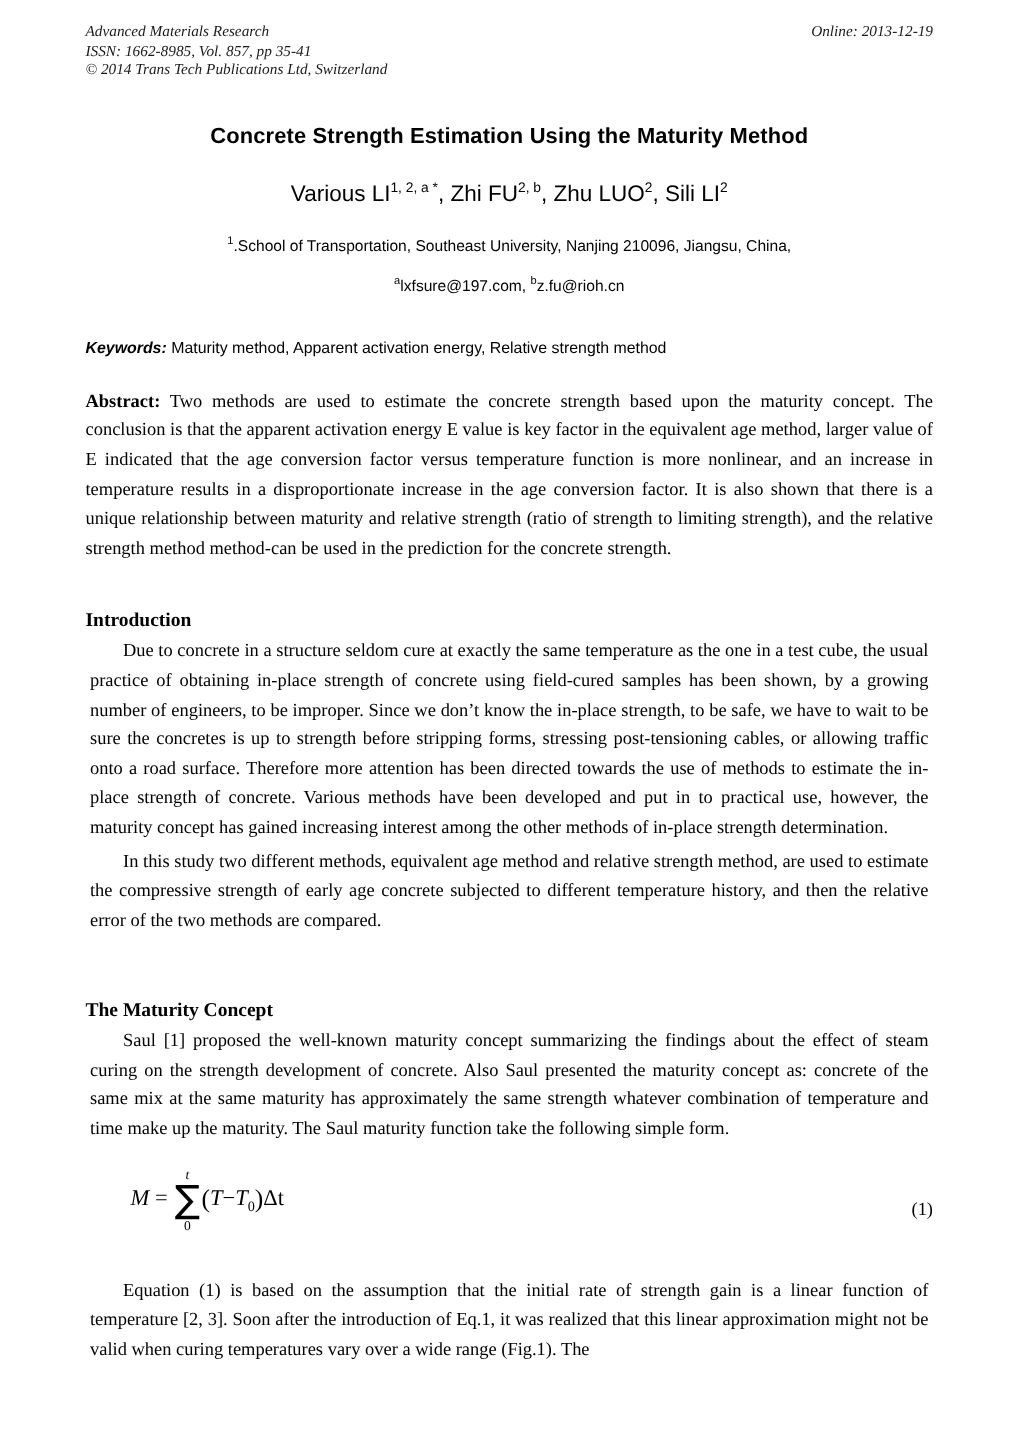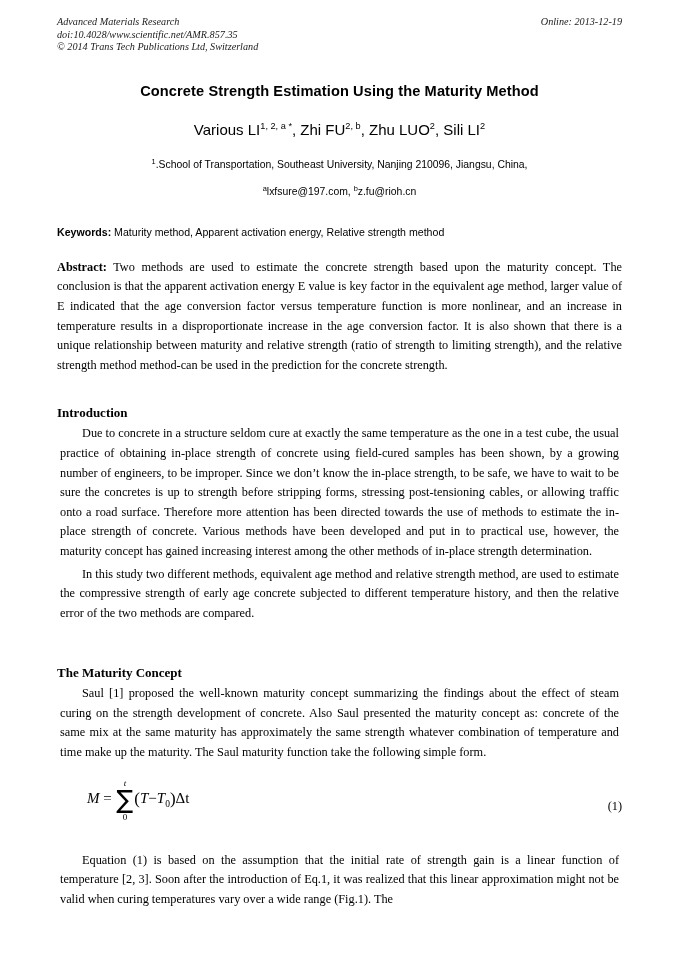--- a/index.html
+++ b/index.html
@@ -97,20 +97,21 @@
   }
 
   
   .keywords {
     margin-top: 29px;
     font-family: "Liberation Sans", sans-serif;
     font-size: 10.6px;
   }
   .keywords .kw-label {
     font-weight: bold;
+    font-style: italic;
   }
 
   
   .abstract {
     margin-top: 20px;
     font-family: "Liberation Serif", serif;
     font-size: 12.3px;
     line-height: 19.6px;
     text-align: justify;
   }
@@ -216,21 +217,21 @@
 </style>
 </head>
 <body>
 
 <div class="page">
   <div class="content">
 
     <div class="journal-header">
       <div class="left">
         <div class="jh-line">Advanced Materials Research</div>
-        <div class="jh-line">doi:10.4028/www.scientific.net/AMR.857.35</div>
+        <div class="jh-line">ISSN: 1662-8985, Vol. 857, pp 35-41</div>
         <div class="jh-line">© 2014 Trans Tech Publications Ltd, Switzerland</div>
       </div>
       <div class="online-date">Online: 2013-12-19</div>
     </div>
 
     <div class="paper-title">Concrete Strength Estimation Using the Maturity Method</div>
 
     <div class="authors">
       <span><span>Various LI</span><sup>1, 2, a *</sup><span>, </span></span><span><span>Zhi FU</span><sup>2, b</sup><span>, </span></span><span><span>Zhu LUO</span><sup>2</sup><span>, </span></span><span><span>Sili LI</span><sup>2</sup></span>
     </div>

